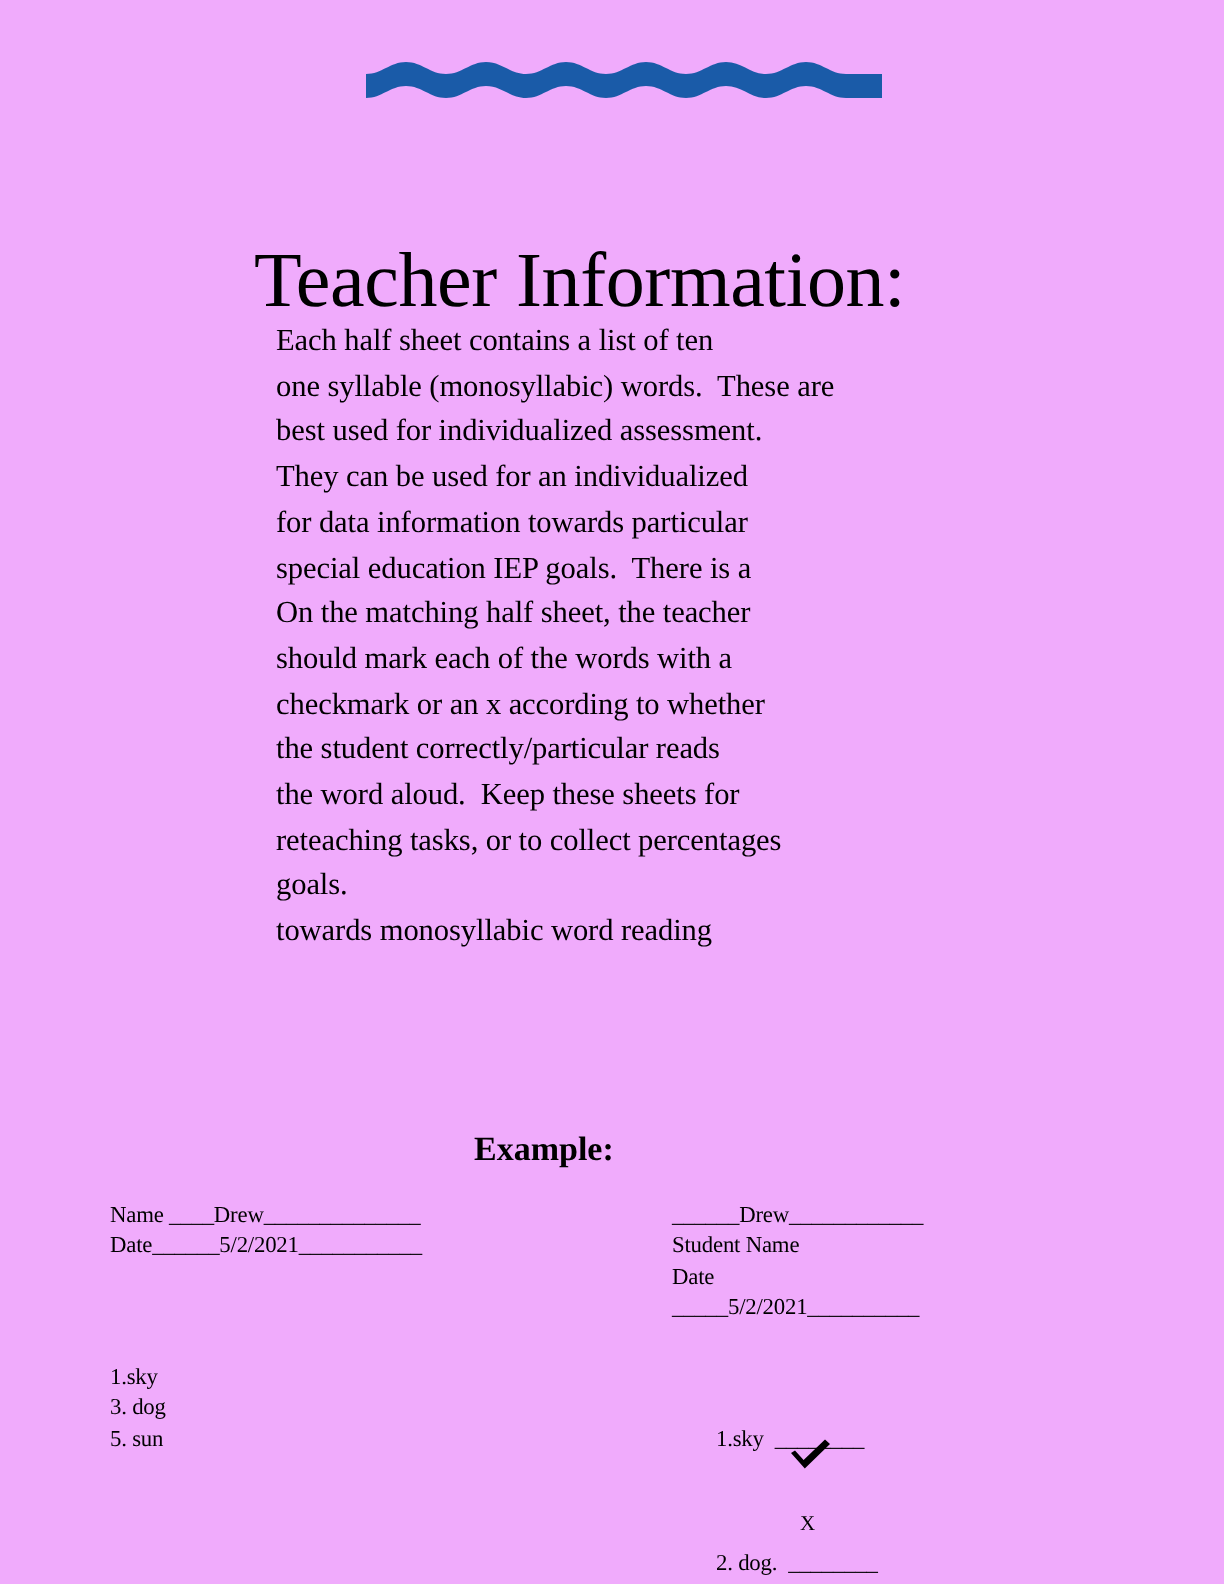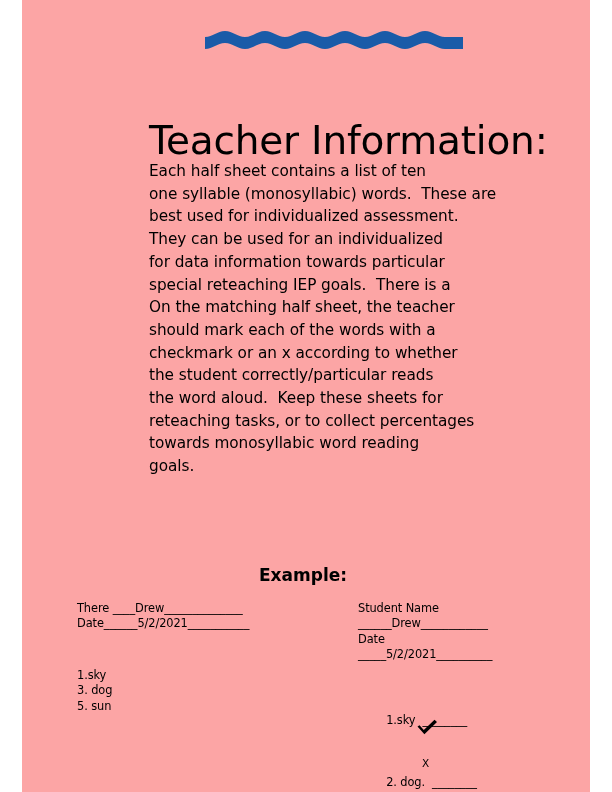--- a/index.html
+++ b/index.html
@@ -8,25 +8,26 @@
     padding: 0;
     background: #ffffff;
   }
   body {
     font-family: "DejaVu Sans", sans-serif;
     color: #000000;
     -webkit-font-smoothing: antialiased;
   }
   #page {
     position: relative;
-    width: 568px;
+    width: 612px;
     height: 792px;
     overflow: hidden;
-    background: #fca5a5;
+    background: #f0abfc;
     margin: 0 auto;
+    font-family: Liberation Serif, serif;
   }
 
   
   #wave-banner {
     position: absolute;
     left: 183px;
     top: 26px;
     width: 258px;
     height: 34px;
   }
@@ -41,21 +42,21 @@
     font-size: 39px;
     font-weight: 400;
     line-height: 46px;
     letter-spacing: -0.2px;
     white-space: nowrap;
   }
 
   
   #body-copy {
     position: absolute;
-    left: 127px;
+    left: 138px;
     top: 160px;
     width: 330px;
     font-size: 15.3px;
     line-height: 22.7px;
     letter-spacing: -0.05px;
   }
   #body-copy .line { display: block; white-space: pre; }
 
   
   #example-heading {
@@ -73,21 +74,21 @@
     font-size: 11.4px;
     line-height: 15.4px;
     letter-spacing: -0.1px;
   }
   #left-col  { left: 55px;  top: 601px; width: 260px; }
   #right-col { left: 336px; top: 601px; width: 250px; }
 
   .form-line { display: block; white-space: pre; }
 
   .list-block { position: relative; }
-  #left-list  { margin-top: 36px; }
+  #left-list  { margin-top: 50px; }
   #right-list { margin-top: 35px; }
   .list-row { display: block; white-space: pre; position: relative; }
 
   
   .mark-check {
     position: absolute;
     width: 22px;
     height: 16px;
     pointer-events: none;
   }
@@ -126,47 +127,47 @@
   </div>
 
   <h1 id="page-title">Teacher Information:</h1>
 
   <div id="body-copy">
     <span class="line">Each half sheet contains a list of ten</span>
     <span class="line">one syllable (monosyllabic) words.  These are</span>
     <span class="line">best used for individualized assessment.</span>
     <span class="line">They can be used for an individualized</span>
     <span class="line">for data information towards particular</span>
-    <span class="line">special reteaching IEP goals.  There is a</span>
+    <span class="line">special education IEP goals.  There is a</span>
     <span class="line">On the matching half sheet, the teacher</span>
     <span class="line">should mark each of the words with a</span>
     <span class="line">checkmark or an x according to whether</span>
     <span class="line">the student correctly/particular reads</span>
     <span class="line">the word aloud.  Keep these sheets for</span>
     <span class="line">reteaching tasks, or to collect percentages</span>
+    <span class="line">goals.</span>
     <span class="line">towards monosyllabic word reading</span>
-    <span class="line">goals.</span>
   </div>
 
   <h2 id="example-heading">Example:</h2>
 
   <div id="left-col" class="form-col">
-    <span class="form-line">There ____Drew______________</span>
+    <span class="form-line">Name ____Drew______________</span>
     <span class="form-line">Date______5/2/2021___________</span>
 
     <div id="left-list" class="list-block">
       <span class="list-row">1.sky</span>
       <span class="list-row">3. dog</span>
       <span class="list-row">5. sun</span>
     </div>
   </div>
 
   <div id="right-col" class="form-col">
+    <span class="form-line">______Drew____________</span>
     <span class="form-line">Student Name</span>
-    <span class="form-line">______Drew____________</span>
     <span class="form-line">Date</span>
     <span class="form-line">_____5/2/2021__________</span>
 
     <div id="right-list" class="list-block">
 
       <span class="list-row">
         <span>1.sky  ________</span>
         <span class="mark-check" id="check-1">
           <svg viewBox="0 0 22 16" aria-hidden="true">
             <path d="M1.5,7.5 L3.5,6.2 L7.8,11.0 L18.5,0.8 L21,3.0 L8.4,15.2 Z" fill="#000"></path>

